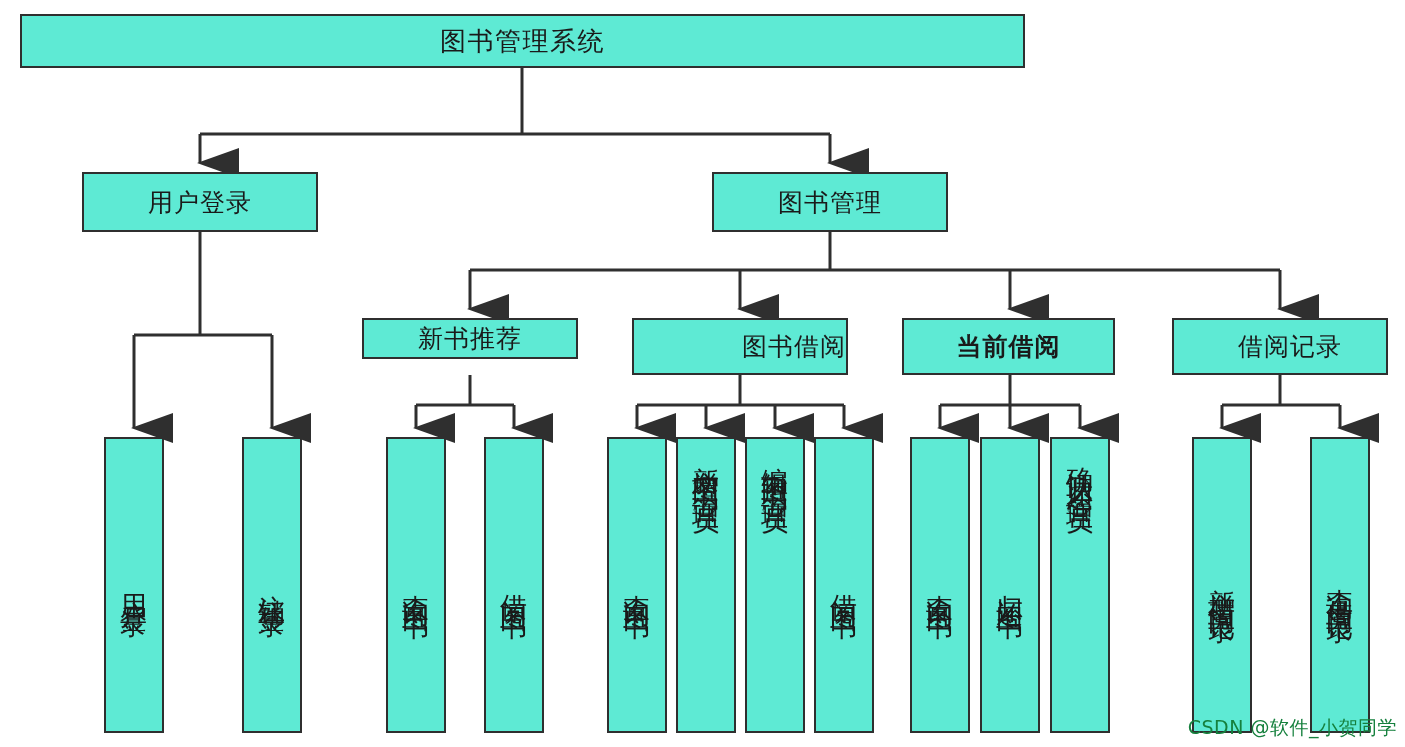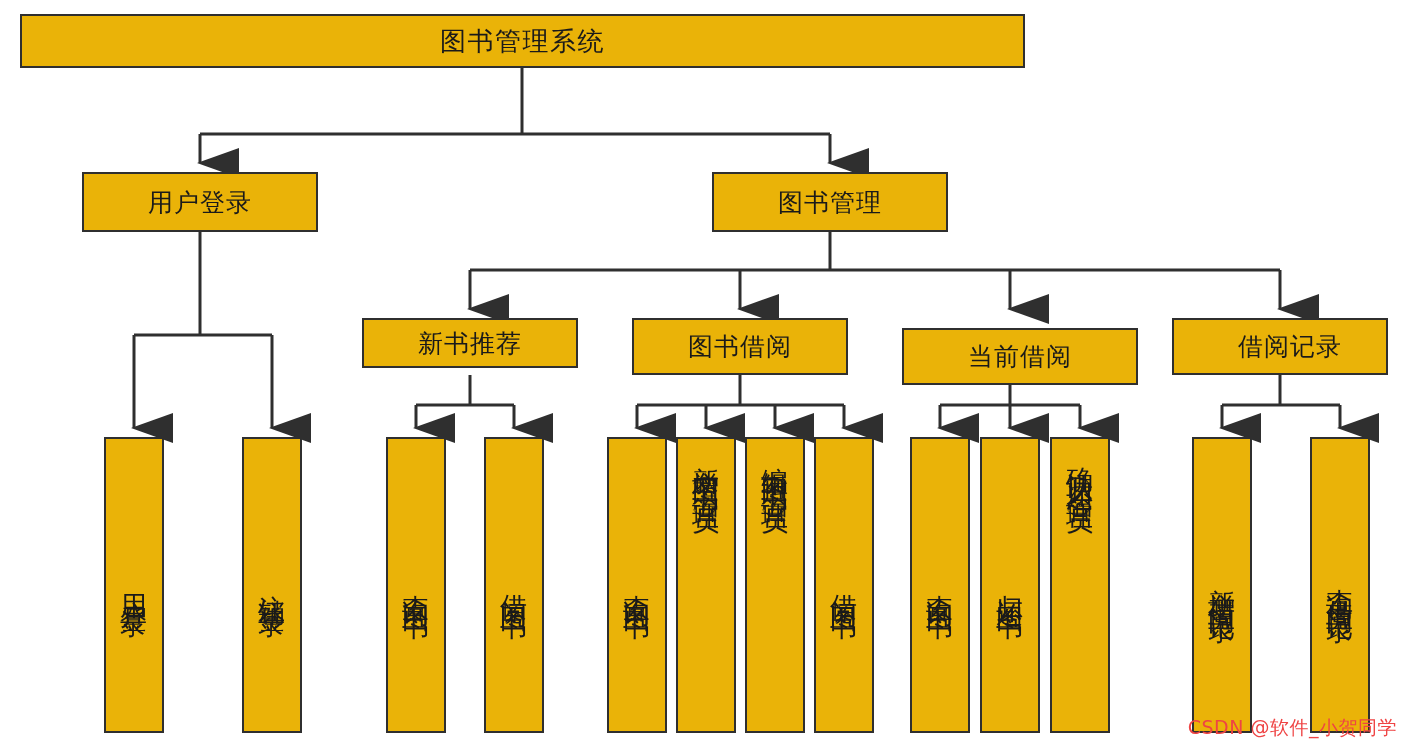--- a/index.html
+++ b/index.html
@@ -22,21 +22,21 @@
     position: absolute;
     left: 0;
     top: 0;
     width: 1405px;
     height: 747px;
     pointer-events: none;
   }
   .node {
     position: absolute;
     box-sizing: border-box;
-    background: #eab308;
+    background: #5eead4;
     border: 2.5px solid #2f2f2f;
     display: flex;
     align-items: center;
     justify-content: center;
     color: #1a1a1a;
     z-index: 3;
   }
   .node-label {
     color: #1a1a1a;
     line-height: 1.16;
@@ -64,21 +64,21 @@
   }
   .node.leaf.center-text {
     align-items: center;
     padding-top: 0;
   }
   #watermark {
     position: absolute;
     right: 8px;
     bottom: 6px;
     font-size: 19px;
-    color: #ef4444;
+    color: #15803d;
     letter-spacing: 0.5px;
     z-index: 6;
     white-space: nowrap;
     font-family: "DejaVu Sans", "Liberation Sans", sans-serif;
   }
 </style>
 </head>
 <body>
 
 <div id="diagram-root">
@@ -138,29 +138,29 @@
   </div>
 
   <div class="node horiz" style="left:82px; top:172px; width:236px; height:60px;">
     <span class="node-label">用户登录</span>
   </div>
 
   <div class="node horiz" style="left:712px; top:172px; width:236px; height:60px;text-align:center;">
     <span class="node-label">图书管理</span>
   </div>
 
-  <div class="node horiz" style="left:362px; top:318px; width:216px; height:50px;">
+  <div class="node horiz" style="left:362px; top:318px; width:216px; height:41px;">
     <span class="node-label">新书推荐</span>
   </div>
 
-  <div class="node horiz" style="left:632px; top:318px; width:216px; height:57px;">
+  <div class="node horiz" style="left:632px; top:318px; width:216px; height:57px;justify-content:flex-end;">
     <span class="node-label">图书借阅</span>
   </div>
 
-  <div class="node horiz" style="left:902px; top:328px; width:236px; height:57px;">
+  <div class="node horiz" style="left:902px; top:318px; width:213px; height:57px;font-weight:bold;">
     <span class="node-label">当前借阅</span>
   </div>
 
   <div class="node horiz" style="left:1172px; top:318px; width:216px; height:57px;padding-left:20px;">
     <span class="node-label">借阅记录</span>
   </div>
 
   <div class="node leaf center-text" style="left:104px; top:437px; width:60px; height:296px;">
     <span class="node-label">用户登录</span>
   </div>

